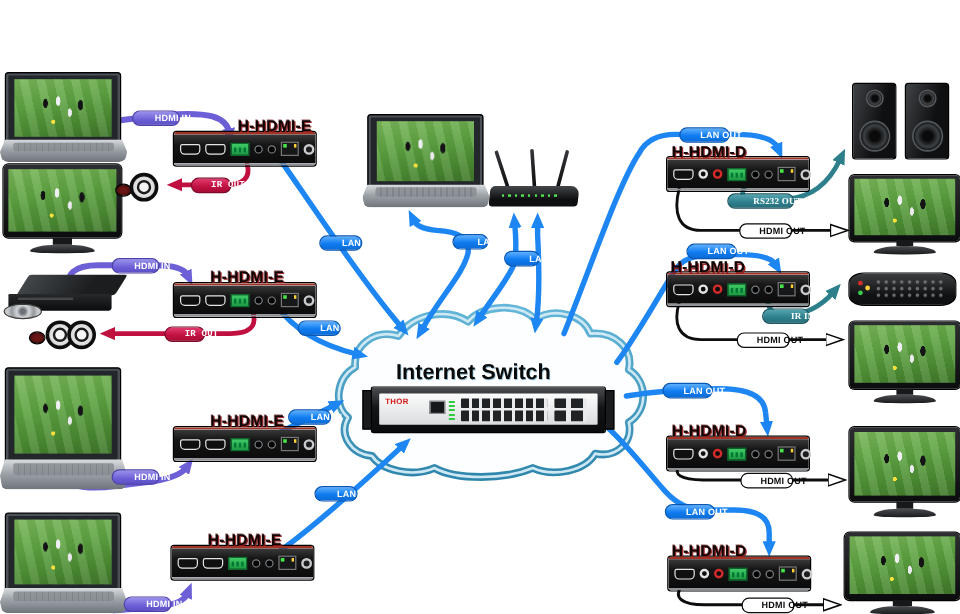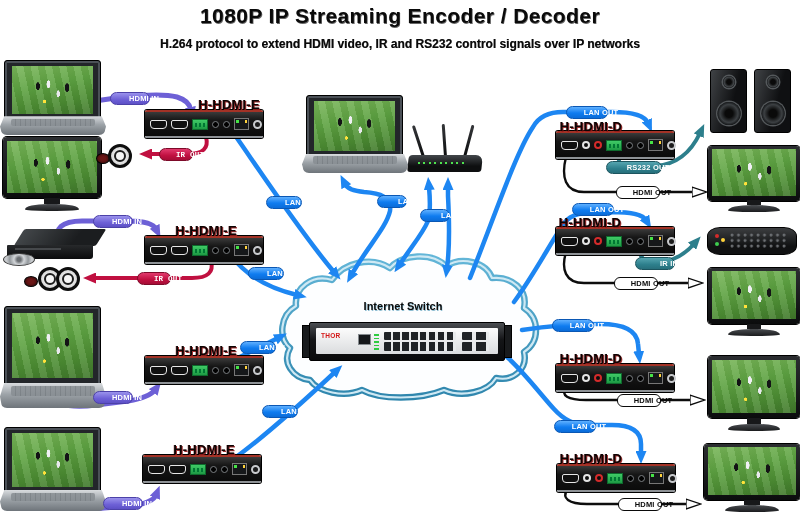--- a/index.html
+++ b/index.html
@@ -12,29 +12,29 @@
          font-size:12px;font-weight:bold;color:#0a0a0a;text-shadow:.4px .4px 0 #777;}
   svg.wires{position:absolute;left:0;top:0;z-index:1;}
 
   
   .pill{position:absolute;height:13px;border-radius:7px;display:flex;align-items:center;
         justify-content:center;z-index:5;box-sizing:border-box;white-space:nowrap;
         font-size:7.5px;font-weight:bold;color:#fff;letter-spacing:.2px;padding-left:28px;}
   .pill.purple{background:linear-gradient(#9a92ec,#6d60d6 60%,#5d50c6);border:1px solid #4c41a8;}
   .pill.red{background:linear-gradient(#e23a6d,#c01040 60%,#a60d36);border:1px solid #7d0a29;font-family:Liberation Mono, monospace;}
   .pill.blue{background:linear-gradient(#5fb0ff,#0f7cf0 55%,#0b6cd8);border:1px solid #0a57b4;}
-  .pill.teal{background:linear-gradient(#55a5b0,#2d7f8c 60%,#276f7b);border:1px solid #1c545e;}
+  .pill.teal{background:linear-gradient(#55a5b0,#2d7f8c 60%,#276f7b);border:1px solid #1c545e;font-family:Liberation Serif, serif;}
   .pill.white{background:#fff;border:1.5px solid #0a0a0a;color:#0a0a0a;border-radius:6px;}
 
   
   .devname{position:absolute;width:92px;text-align:center;z-index:4;font-size:13px;
         font-weight:bold;color:#0d0404;letter-spacing:.2px;
         text-shadow:1px 1px 0 rgba(150,26,26,.9), -0.5px -0.5px 0 rgba(120,20,20,.5);}
-  .cloudlabel{position:absolute;left:330px;top:300px;width:146px;text-align:center;z-index:4;
-        font-size:11px;font-weight:bold;color:#0a0a0a;text-shadow:.6px .6px 0 #8fbed2;}
+  .cloudlabel{position:absolute;left:330px;top:300px;width:146px;text-align:left;z-index:4;
+        font-size:18px;font-weight:bold;color:#0a0a0a;text-shadow:.6px .6px 0 #8fbed2;}
 
   
   .unit{position:absolute;z-index:3;width:118px;height:28px;box-sizing:border-box;
         background:linear-gradient(#3a3a3a,#161616 35%,#0b0b0b);
         border-radius:2px;box-shadow:0 0 0 1px #000;
         border-top:2px solid #a33226;border-bottom:2px solid #8e9296;
         display:flex;align-items:center;gap:4px;padding:0 5px;}
   .p-hdmi{width:15px;height:7px;background:#101010;border:1px solid #e6e6e6;
         border-radius:2px 2px 4px 4px;flex:none;}
   .p-term{width:16px;height:11px;background:linear-gradient(#3fca66,#1d9a44);
@@ -148,22 +148,20 @@
   .sw-ports2{position:absolute;right:9px;width:27px;top:3.5px;bottom:3.5px;display:flex;
         flex-direction:column;justify-content:space-between;}
   .sw-prow2{height:46%;border-radius:1px;
         background:repeating-linear-gradient(90deg,#202326 0 10px,#e8eaeb 10px 14px);}
 </style>
 </head>
 <body>
 
 <div id="stage">
 
-  <div class="title">1080P IP Streaming Encoder / Decoder</div>
-  <div class="subtitle">H.264 protocol to extend  HDMI video, IR and RS232 control signals over IP networks</div>
 
   <svg class="wires" width="800" height="512" viewBox="0 0 800 512">
     <defs>
       <linearGradient id="cg" x1="0" y1="0" x2="0" y2="1">
         <stop offset="0" stop-color="#63b6d8"></stop>
           <stop offset="1" stop-color="#2f86ad"></stop>
       </linearGradient>
       <marker id="mb" markerUnits="userSpaceOnUse" markerWidth="13" markerHeight="11" refX="3" refY="5.5" orient="auto">
           <path d="M0,0 L13,5.5 L0,11 Z" fill="#1d86f2"></path>
         </marker>

